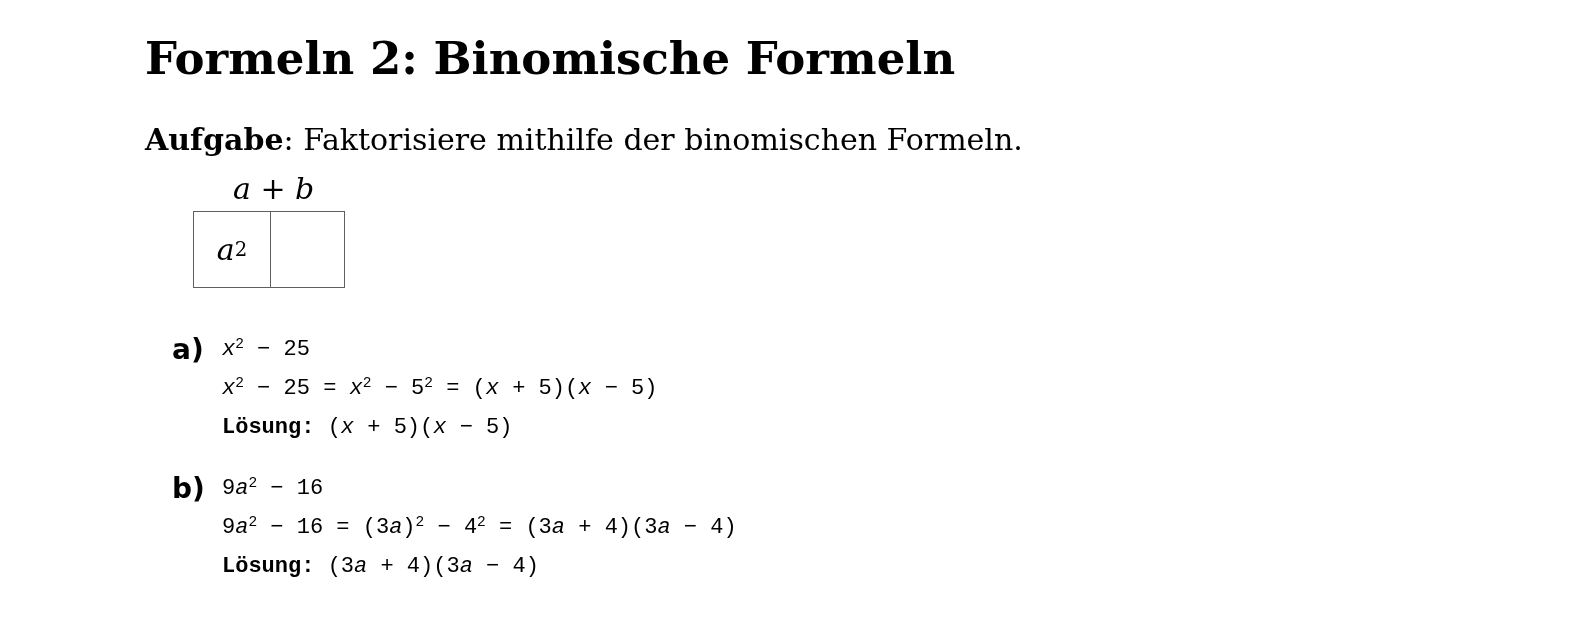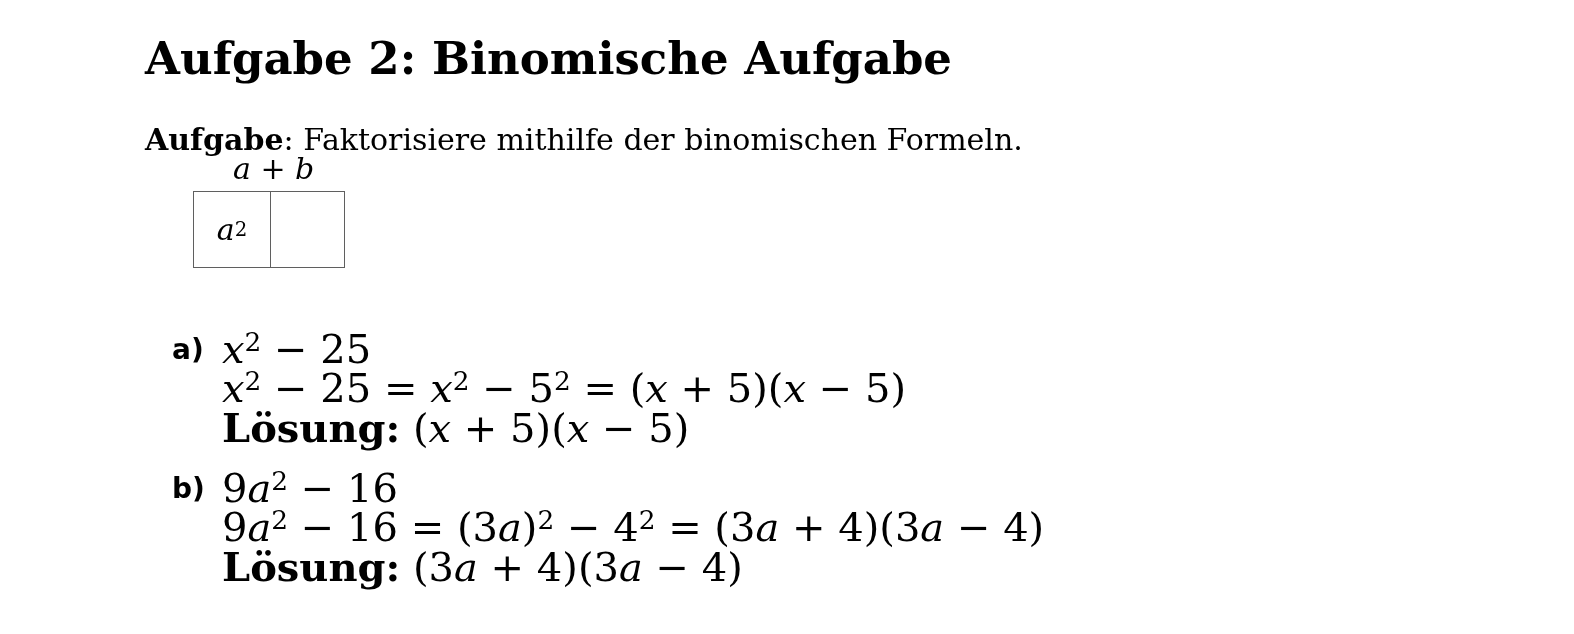--- a/index.html
+++ b/index.html
@@ -26,21 +26,21 @@
   }
 
   
   .task {
     position: absolute; left: 145px; top: 120px; margin: 0;
     font-size: 30px; line-height: 1.3; white-space: nowrap;
   }
   .bold { font-weight: bold; }
 
   
-  .diagram { position: absolute; left: 145px; top: 152px; width: 420px; height: 132px; }
+  .diagram { position: absolute; left: 145px; top: 172px; width: 420px; height: 132px; }
   .col-label {
     position: absolute; left: 88px; top: 0; font-size: 30px; line-height: 1.1;
     white-space: nowrap;
   }
   .dbox {
     position: absolute; left: 48px; top: 39px; width: 152px; height: 77px;
     border: 1px solid var(--table-border);
   }
   .cell-left {
     position: absolute; left: 0; top: 0; width: 77px; height: 100%;
@@ -57,34 +57,34 @@
 
   
   .problem { position: absolute; display: flex; align-items: flex-start; }
   .problem-a { left: 172px; top: 330px; }
   .problem-b { left: 172px; top: 469px; }
   .plabel {
     width: 50px; flex: 0 0 50px;
     font-family: "DejaVu Sans", "Liberation Sans", sans-serif;
     font-weight: bold; font-size: 28px; line-height: 39px;
   }
-  .plines { font-size: 40px; line-height: 39px; white-space: nowrap; }
+  .plines { font-size: 22px; line-height: 39px; white-space: nowrap; font-family: Liberation Mono, monospace; }
   .pline { white-space: nowrap; }
   .sol-label { font-weight: bold; margin-top: 21px; }
 
   
   .math i { font-style: italic; }
   sup.exp { font-size: 0.66em; line-height: 0; vertical-align: 0.45em; }
 </style>
 </head>
 <body>
 
 <div class="page">
 
-  <h1 class="title">Aufgabe 2: Binomische Aufgabe</h1>
+  <h1 class="title">Formeln 2: Binomische Formeln</h1>
 
   <p class="task"><span class="bold">Aufgabe</span><span>: Faktorisiere mithilfe der binomischen Formeln.</span></p>
 
   <div class="diagram">
     <div class="col-label math"><i>a</i> + <i>b</i></div>
     <div class="dbox">
       <div class="cell-left math">
           <i>a</i>
           <sup class="exp">2</sup>
         </div>

